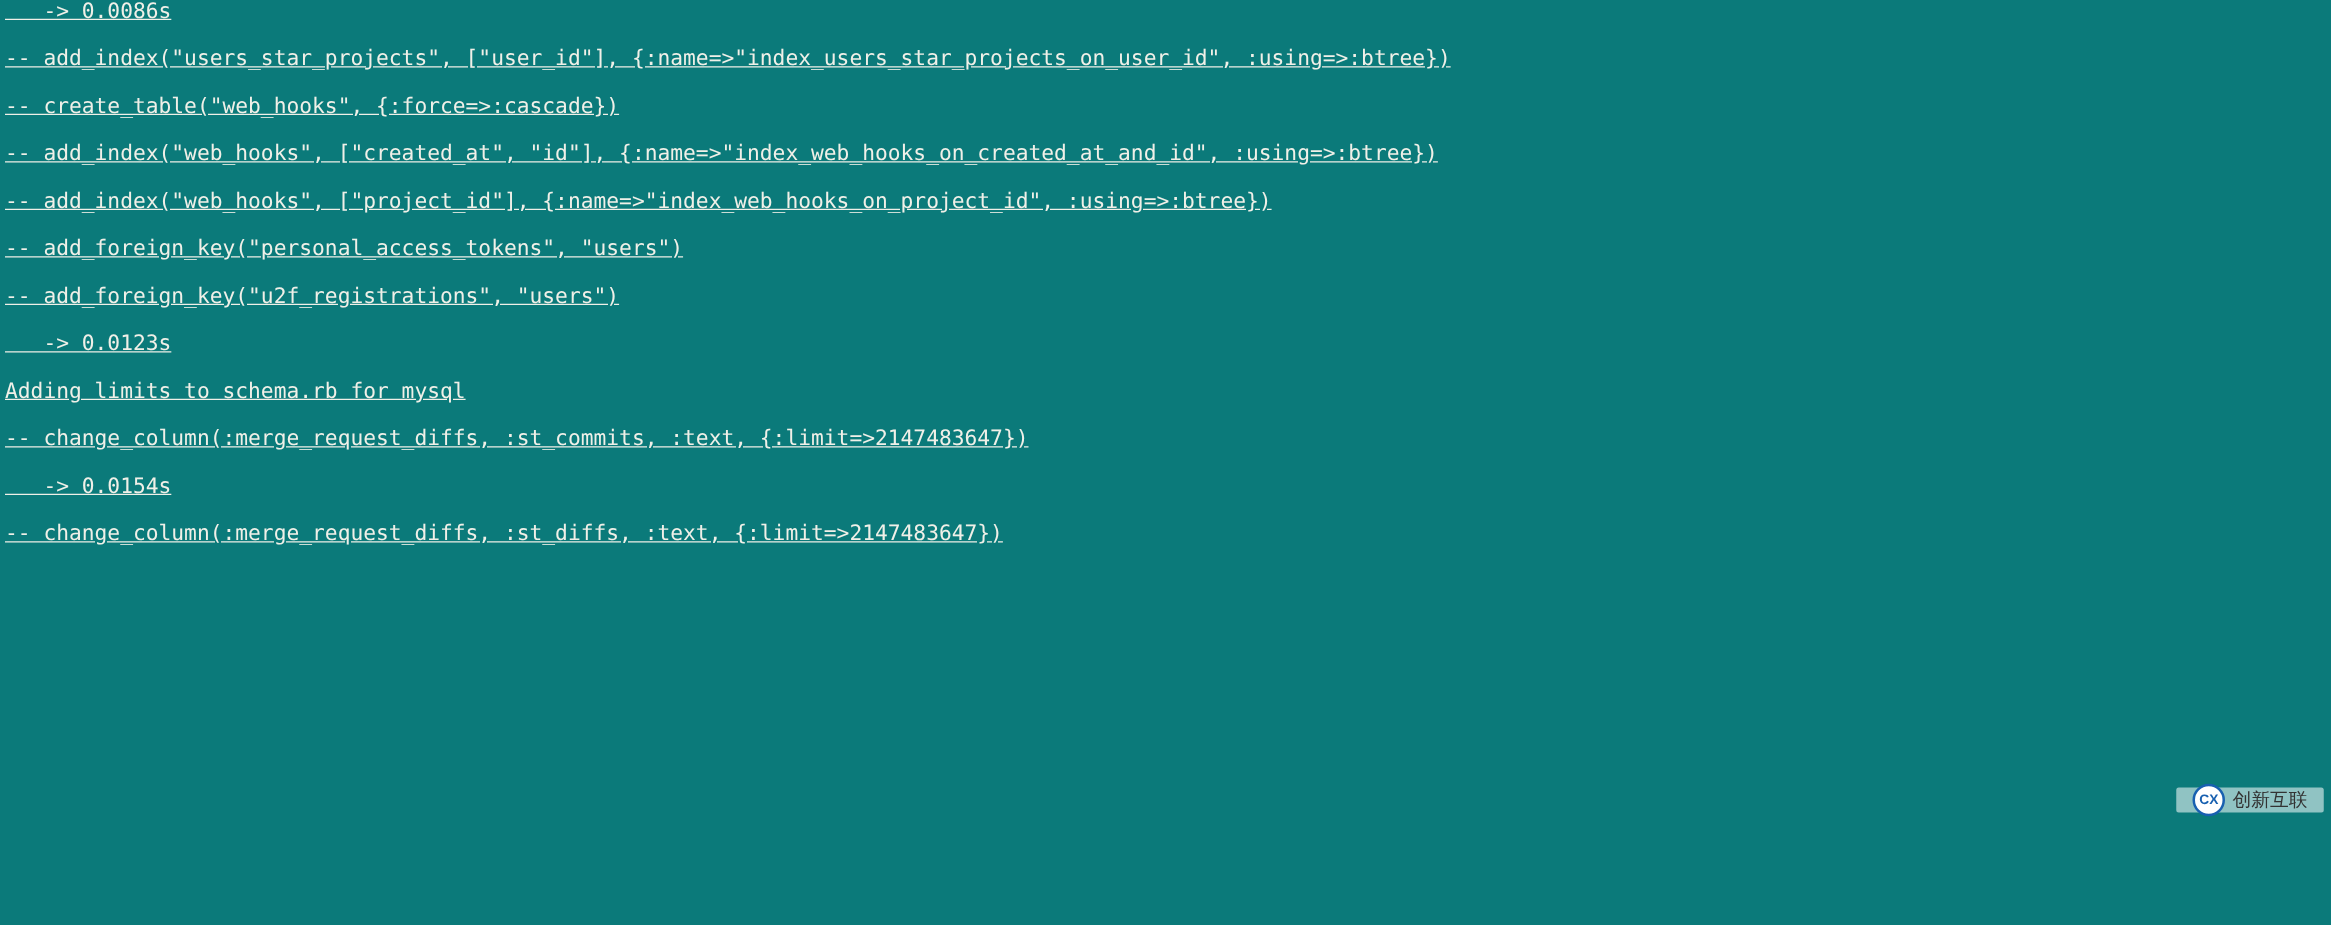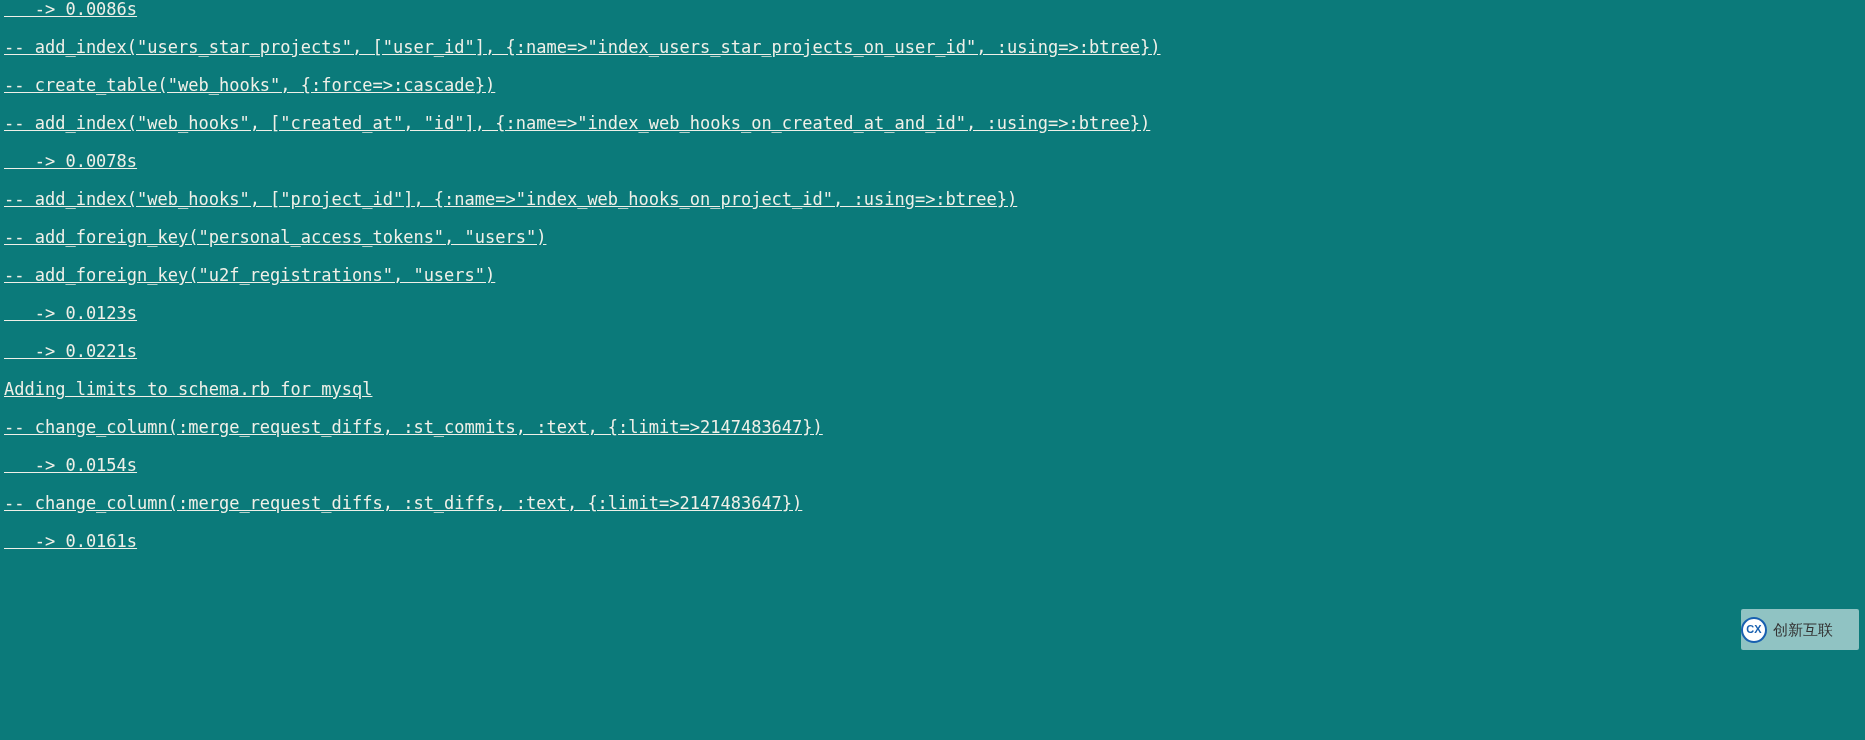--- a/index.html
+++ b/index.html
@@ -19,26 +19,26 @@
     margin: 0;
     padding: 0 4px;
     white-space: pre;
   }
   .line { display: block; text-decoration: underline; }
   .watermark {
     position: absolute;
     right: 6px;
     bottom: 90px;
     width: 118px;
-    height: 41px;
+    height: 20px;
     background: rgba(255,255,255,0.55);
     border-radius: 2px;
     display: flex;
     align-items: center;
-    justify-content: flex-start;
+    justify-content: center;
     font-family: "Microsoft YaHei", sans-serif;
     font-size: 15px;
     color: #333;
     pointer-events: none;
   }
   .watermark .logo {
     width: 22px;
     height: 22px;
     border: 2px solid #1860b0;
     border-radius: 50%;
@@ -52,31 +52,28 @@
     font-weight: bold;
   }
 </style>
 </head>
 <body>
 
 <pre class="term" id="term"><span class="line ">   -&gt; 0.0086s</span>
 <span class="line ">-- add_index("users_star_projects", ["user_id"], {:name=&gt;"index_users_star_projects_on_user_id", :using=&gt;:btree})</span>
 <span class="line ">-- create_table("web_hooks", {:force=&gt;:cascade})</span>
 <span class="line ">-- add_index("web_hooks", ["created_at", "id"], {:name=&gt;"index_web_hooks_on_created_at_and_id", :using=&gt;:btree})</span>
-<span class="line ">   -&gt; 0.0078s</span>
 <span class="line ">-- add_index("web_hooks", ["project_id"], {:name=&gt;"index_web_hooks_on_project_id", :using=&gt;:btree})</span>
 <span class="line ">-- add_foreign_key("personal_access_tokens", "users")</span>
 <span class="line ">-- add_foreign_key("u2f_registrations", "users")</span>
 <span class="line ">   -&gt; 0.0123s</span>
-<span class="line ">   -&gt; 0.0221s</span>
 <span class="line ">Adding limits to schema.rb for mysql</span>
 <span class="line ">-- change_column(:merge_request_diffs, :st_commits, :text, {:limit=&gt;2147483647})</span>
 <span class="line ">   -&gt; 0.0154s</span>
 <span class="line ">-- change_column(:merge_request_diffs, :st_diffs, :text, {:limit=&gt;2147483647})</span>
-<span class="line ">   -&gt; 0.0161s</span>
 
 
 
 
 
 
 
 
 
 

